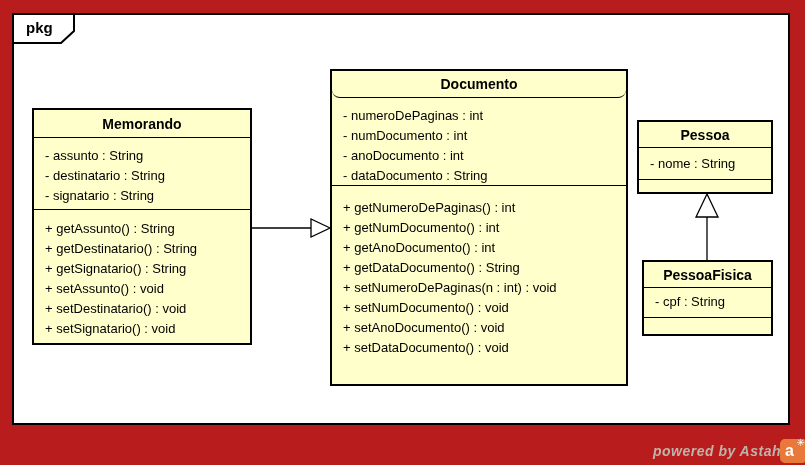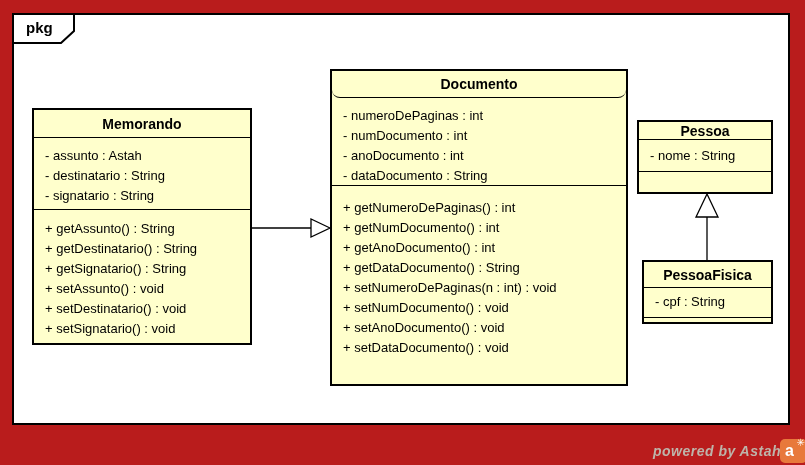--- a/index.html
+++ b/index.html
@@ -62,21 +62,21 @@
       <line x1="707" y1="217" x2="707" y2="260" stroke="#000000" stroke-width="1.3"></line>
       <polygon points="707,194 696,217 718,217" fill="#ffffff" stroke="#000000" stroke-width="1.3"></polygon>
     </g>
   </svg>
 
   <div class="pkg-label">pkg</div>
 
   <div class="uml-class" style="left:32px;top:108px;width:220px;height:237px;">
     <div class="cls-title" style="height:28px;">Memorando</div>
     <div class="cls-attrs" style="height:72px;padding-top:8px;">
-      <div class="row">- assunto : Astah</div>
+      <div class="row">- assunto : String</div>
       <div class="row">- destinatario : String</div>
       <div class="row">- signatario : String</div>
     </div>
     <div class="cls-methods" style="padding-top:9px;">
       <div class="row">+ getAssunto() : String</div>
       <div class="row">+ getDestinatario() : String</div>
       <div class="row">+ getSignatario() : String</div>
       <div class="row">+ setAssunto() : void</div>
       <div class="row">+ setDestinatario() : void</div>
       <div class="row">+ setSignatario() : void</div>
@@ -97,28 +97,28 @@
       <div class="row">+ getAnoDocumento() : int</div>
       <div class="row">+ getDataDocumento() : String</div>
       <div class="row">+ setNumeroDePaginas(n : int) : void</div>
       <div class="row">+ setNumDocumento() : void</div>
       <div class="row">+ setAnoDocumento() : void</div>
       <div class="row">+ setDataDocumento() : void</div>
     </div>
   </div>
 
   <div class="uml-class" style="left:637px;top:120px;width:136px;height:74px;">
-    <div class="cls-title" style="height:18px;">Pessoa</div>
+    <div class="cls-title" style="height:26px;">Pessoa</div>
     <div class="cls-attrs" style="height:32px;padding-top:6px;">
       <div class="row">- nome : String</div>
     </div>
     <div class="cls-methods"></div>
   </div>
 
-  <div class="uml-class" style="left:642px;top:260px;width:131px;height:64px;">
+  <div class="uml-class" style="left:642px;top:260px;width:131px;height:76px;">
     <div class="cls-title" style="height:26px;">PessoaFisica</div>
     <div class="cls-attrs" style="height:30px;padding-top:4px;">
       <div class="row">- cpf : String</div>
     </div>
     <div class="cls-methods"></div>
   </div>
 
   <div class="watermark">
     <span>powered by Astah</span>
   </div>

